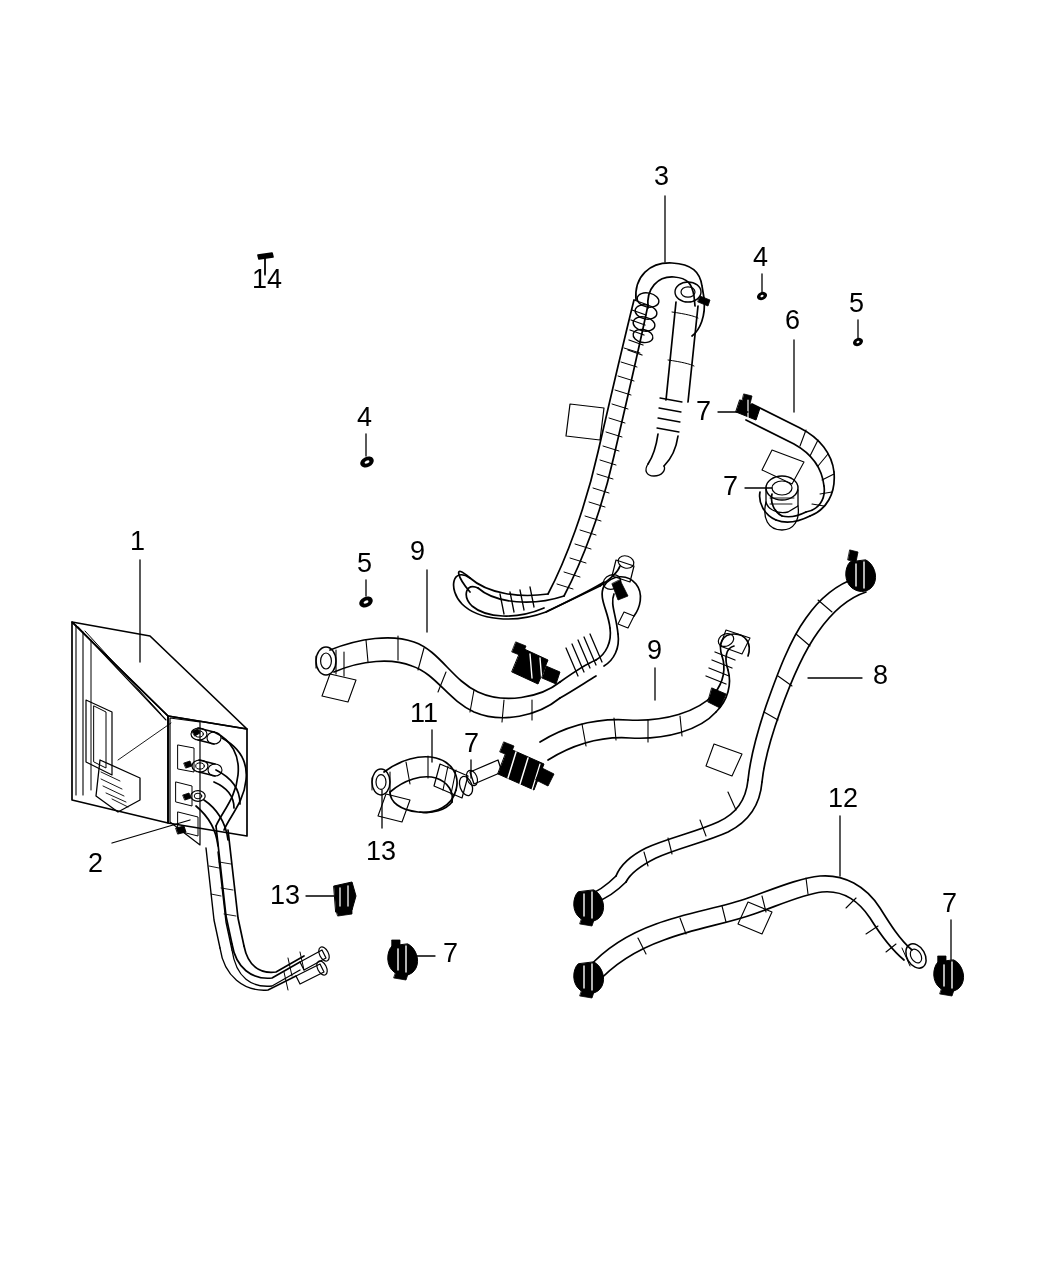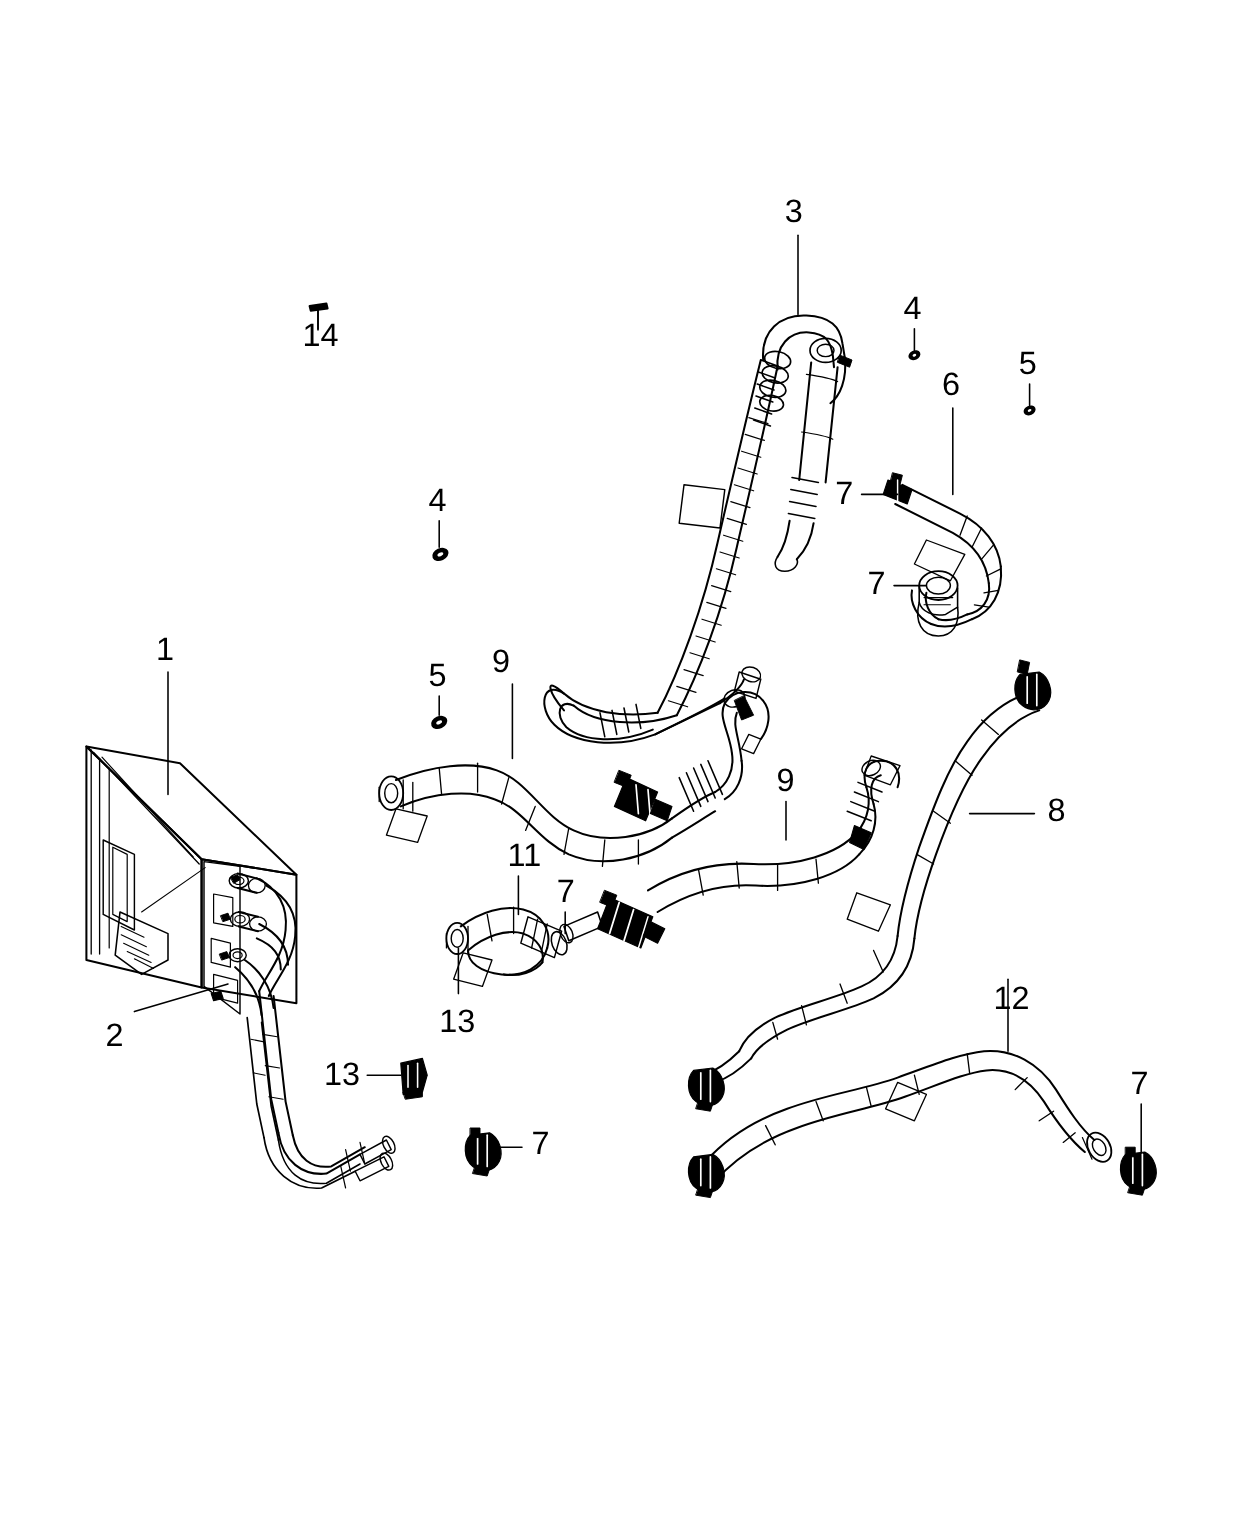--- a/index.html
+++ b/index.html
@@ -487,23 +487,23 @@
       <div class="callout" style="left: 753px; top: 244px;">4</div>
       <div class="callout" style="left: 849px; top: 290px;">5</div>
       <div class="callout" style="left: 785px; top: 307px;">6</div>
       <div class="callout" style="left: 696px; top: 398px;">7</div>
       <div class="callout" style="left: 723px; top: 473px;">7</div>
       <div class="callout" style="left: 357px; top: 404px;">4</div>
       <div class="callout" style="left: 357px; top: 550px;">5</div>
       <div class="callout" style="left: 410px; top: 538px;">9</div>
       <div class="callout" style="left: 647px; top: 637px;">9</div>
       <div class="callout" style="left: 873px; top: 662px;">8</div>
-      <div class="callout" style="left: 423px; top: 700px;">11</div>
+      <div class="callout" style="left: 410px; top: 700px;">11</div>
       <div class="callout" style="left: 464px; top: 730px;">7</div>
       <div class="callout" style="left: 366px; top: 838px;">13</div>
       <div class="callout" style="left: 270px; top: 882px;">13</div>
       <div class="callout" style="left: 443px; top: 940px;">7</div>
-      <div class="callout" style="left: 828px; top: 819px;">12</div>
+      <div class="callout" style="left: 828px; top: 785px;">12</div>
       <div class="callout" style="left: 942px; top: 890px;">7</div>
       <div class="callout" style="left: 252px; top: 266px;">14</div>
     </div>
 
 </div>
 
 </body></html>

